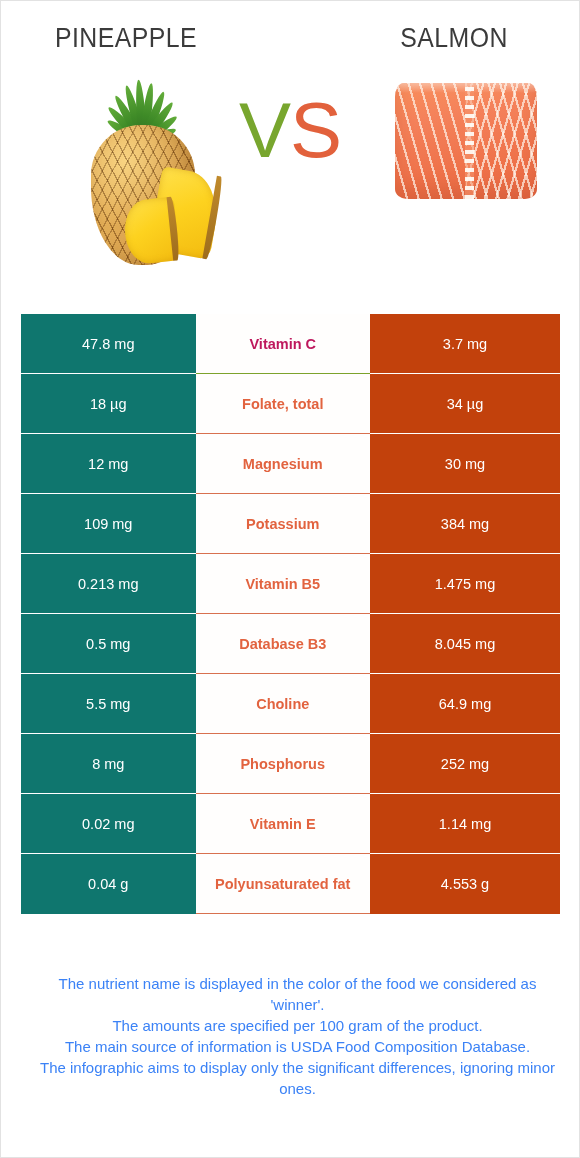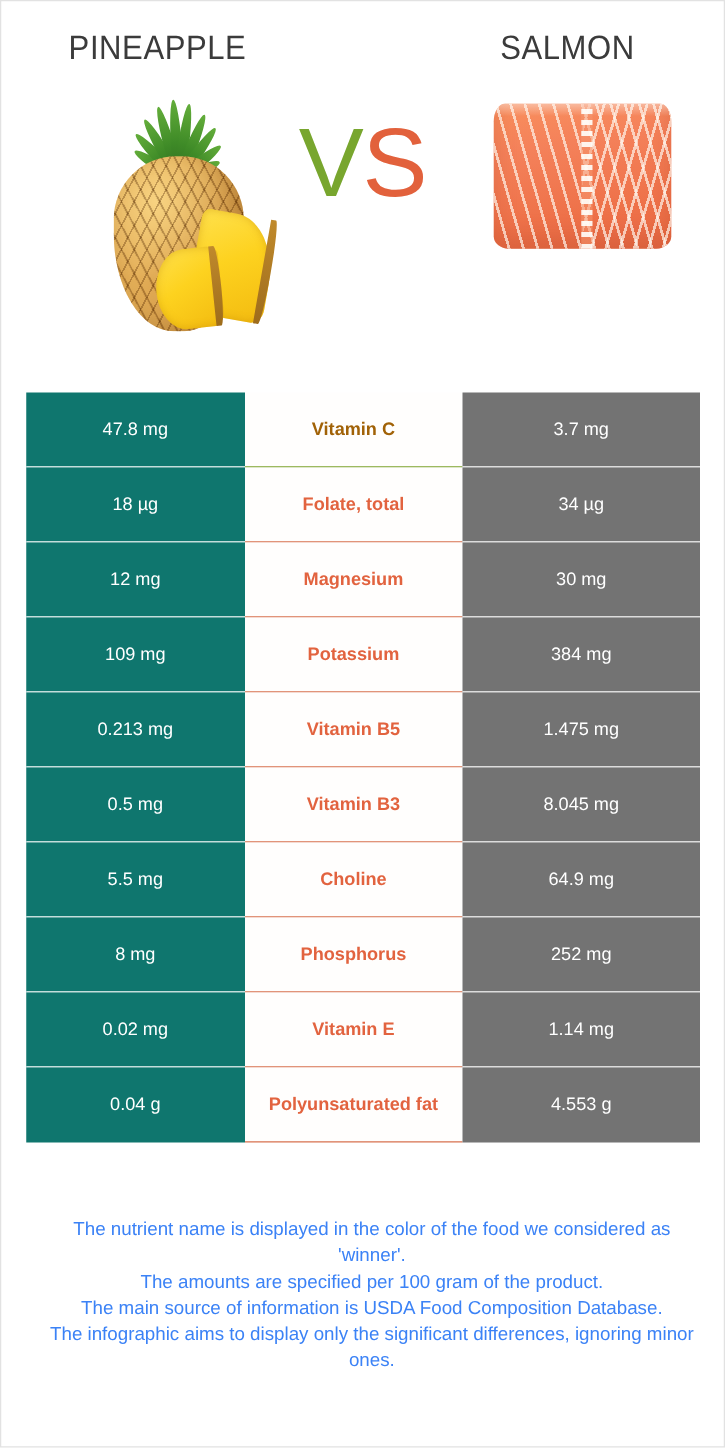--- a/index.html
+++ b/index.html
@@ -193,31 +193,31 @@
     text-align: center;
   }
   .cell.left {
     width: 180px;
     background: #0f766e;
     color: #ffffff;
     border-bottom: 1.4px solid #ffffff;
   }
   .cell.right {
     width: 196px;
-    background: #737373;
+    background: #c2410c;
     color: #ffffff;
     border-bottom: 1.4px solid #ffffff;
   }
   .cell.mid {
     width: 180px;
     background: #fffefd;
     font-weight: bold;
     font-size: 14.5px;
   }
-  .cell.mid.green { color: #a16207; border-bottom: 1.2px solid #7da32c; }
+  .cell.mid.green { color: #be185d; border-bottom: 1.2px solid #7da32c; }
   .cell.mid.orange { color: #e2633f; border-bottom: 1.2px solid #d8714f; }
   .row:last-child .cell.left,
   .row:last-child .cell.right { border-bottom: none; }
 
   
   .footer {
     position: absolute;
     left: 30px;
     right: 15px;
     top: 972px;
@@ -297,21 +297,21 @@
       <div class="cell mid orange">Potassium</div>
       <div class="cell right">384 mg</div>
     </div>
     <div class="row">
       <div class="cell left">0.213 mg</div>
       <div class="cell mid orange">Vitamin B5</div>
       <div class="cell right">1.475 mg</div>
     </div>
     <div class="row">
       <div class="cell left">0.5 mg</div>
-      <div class="cell mid orange">Vitamin B3</div>
+      <div class="cell mid orange">Database B3</div>
       <div class="cell right">8.045 mg</div>
     </div>
     <div class="row">
       <div class="cell left">5.5 mg</div>
       <div class="cell mid orange">Choline</div>
       <div class="cell right">64.9 mg</div>
     </div>
     <div class="row">
       <div class="cell left">8 mg</div>
       <div class="cell mid orange">Phosphorus</div>

